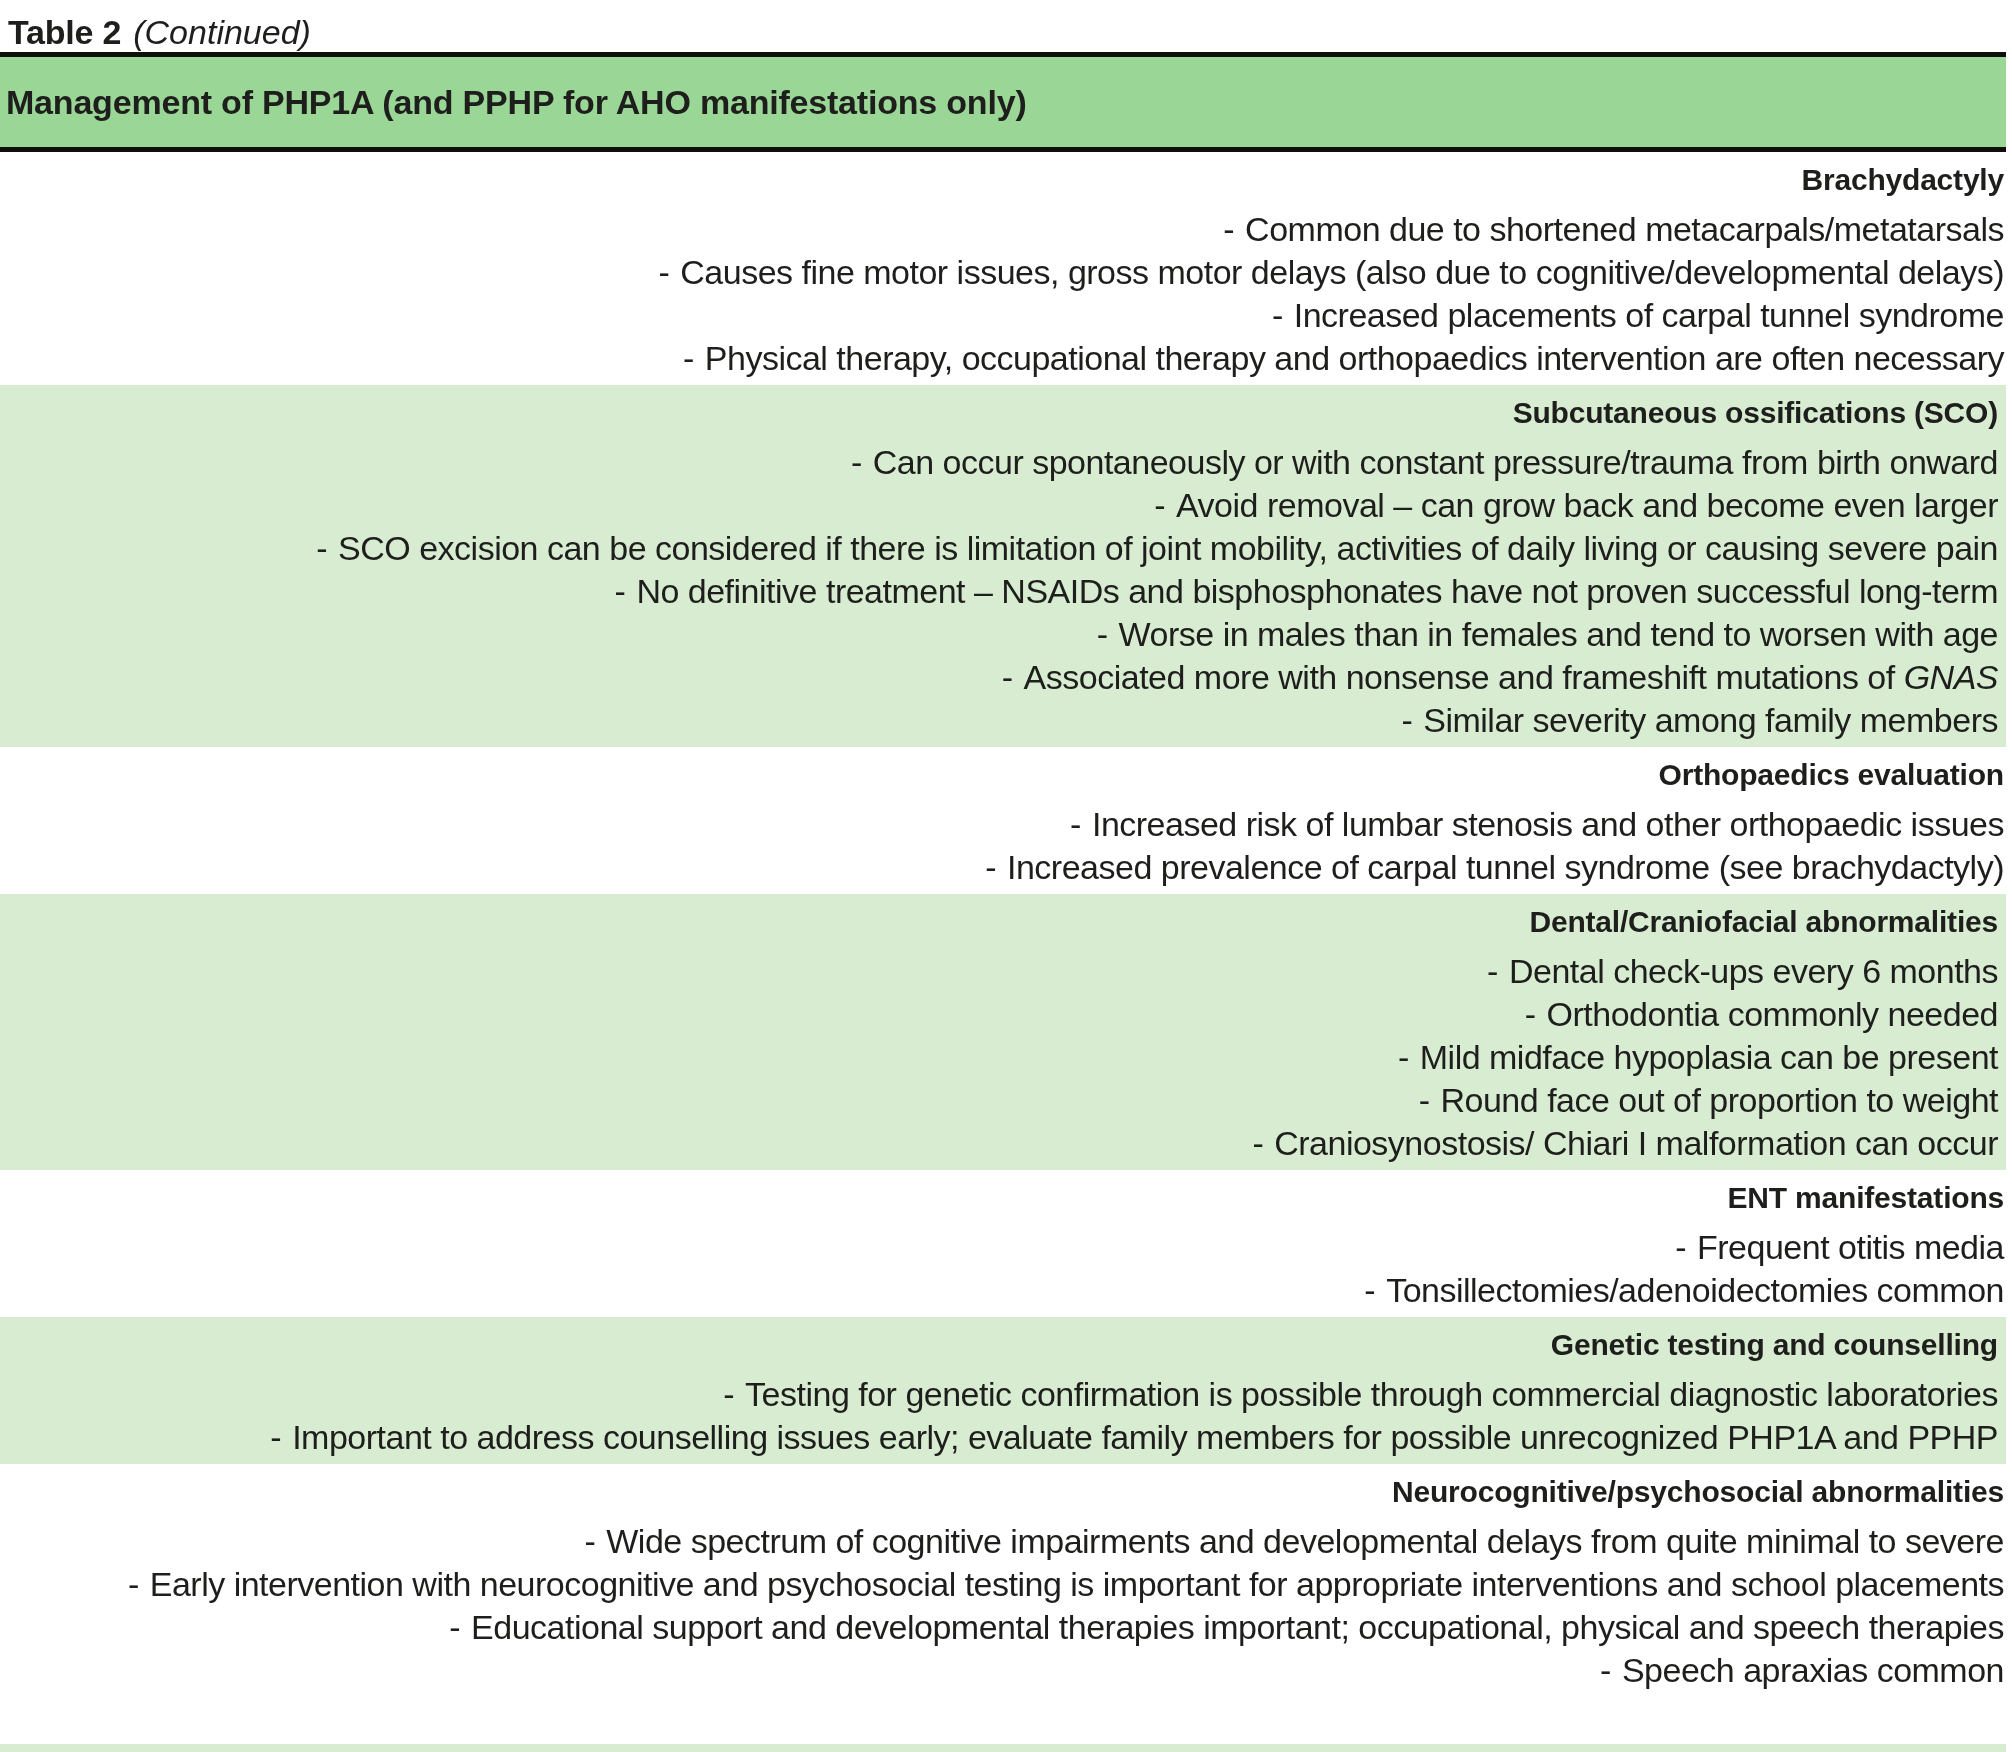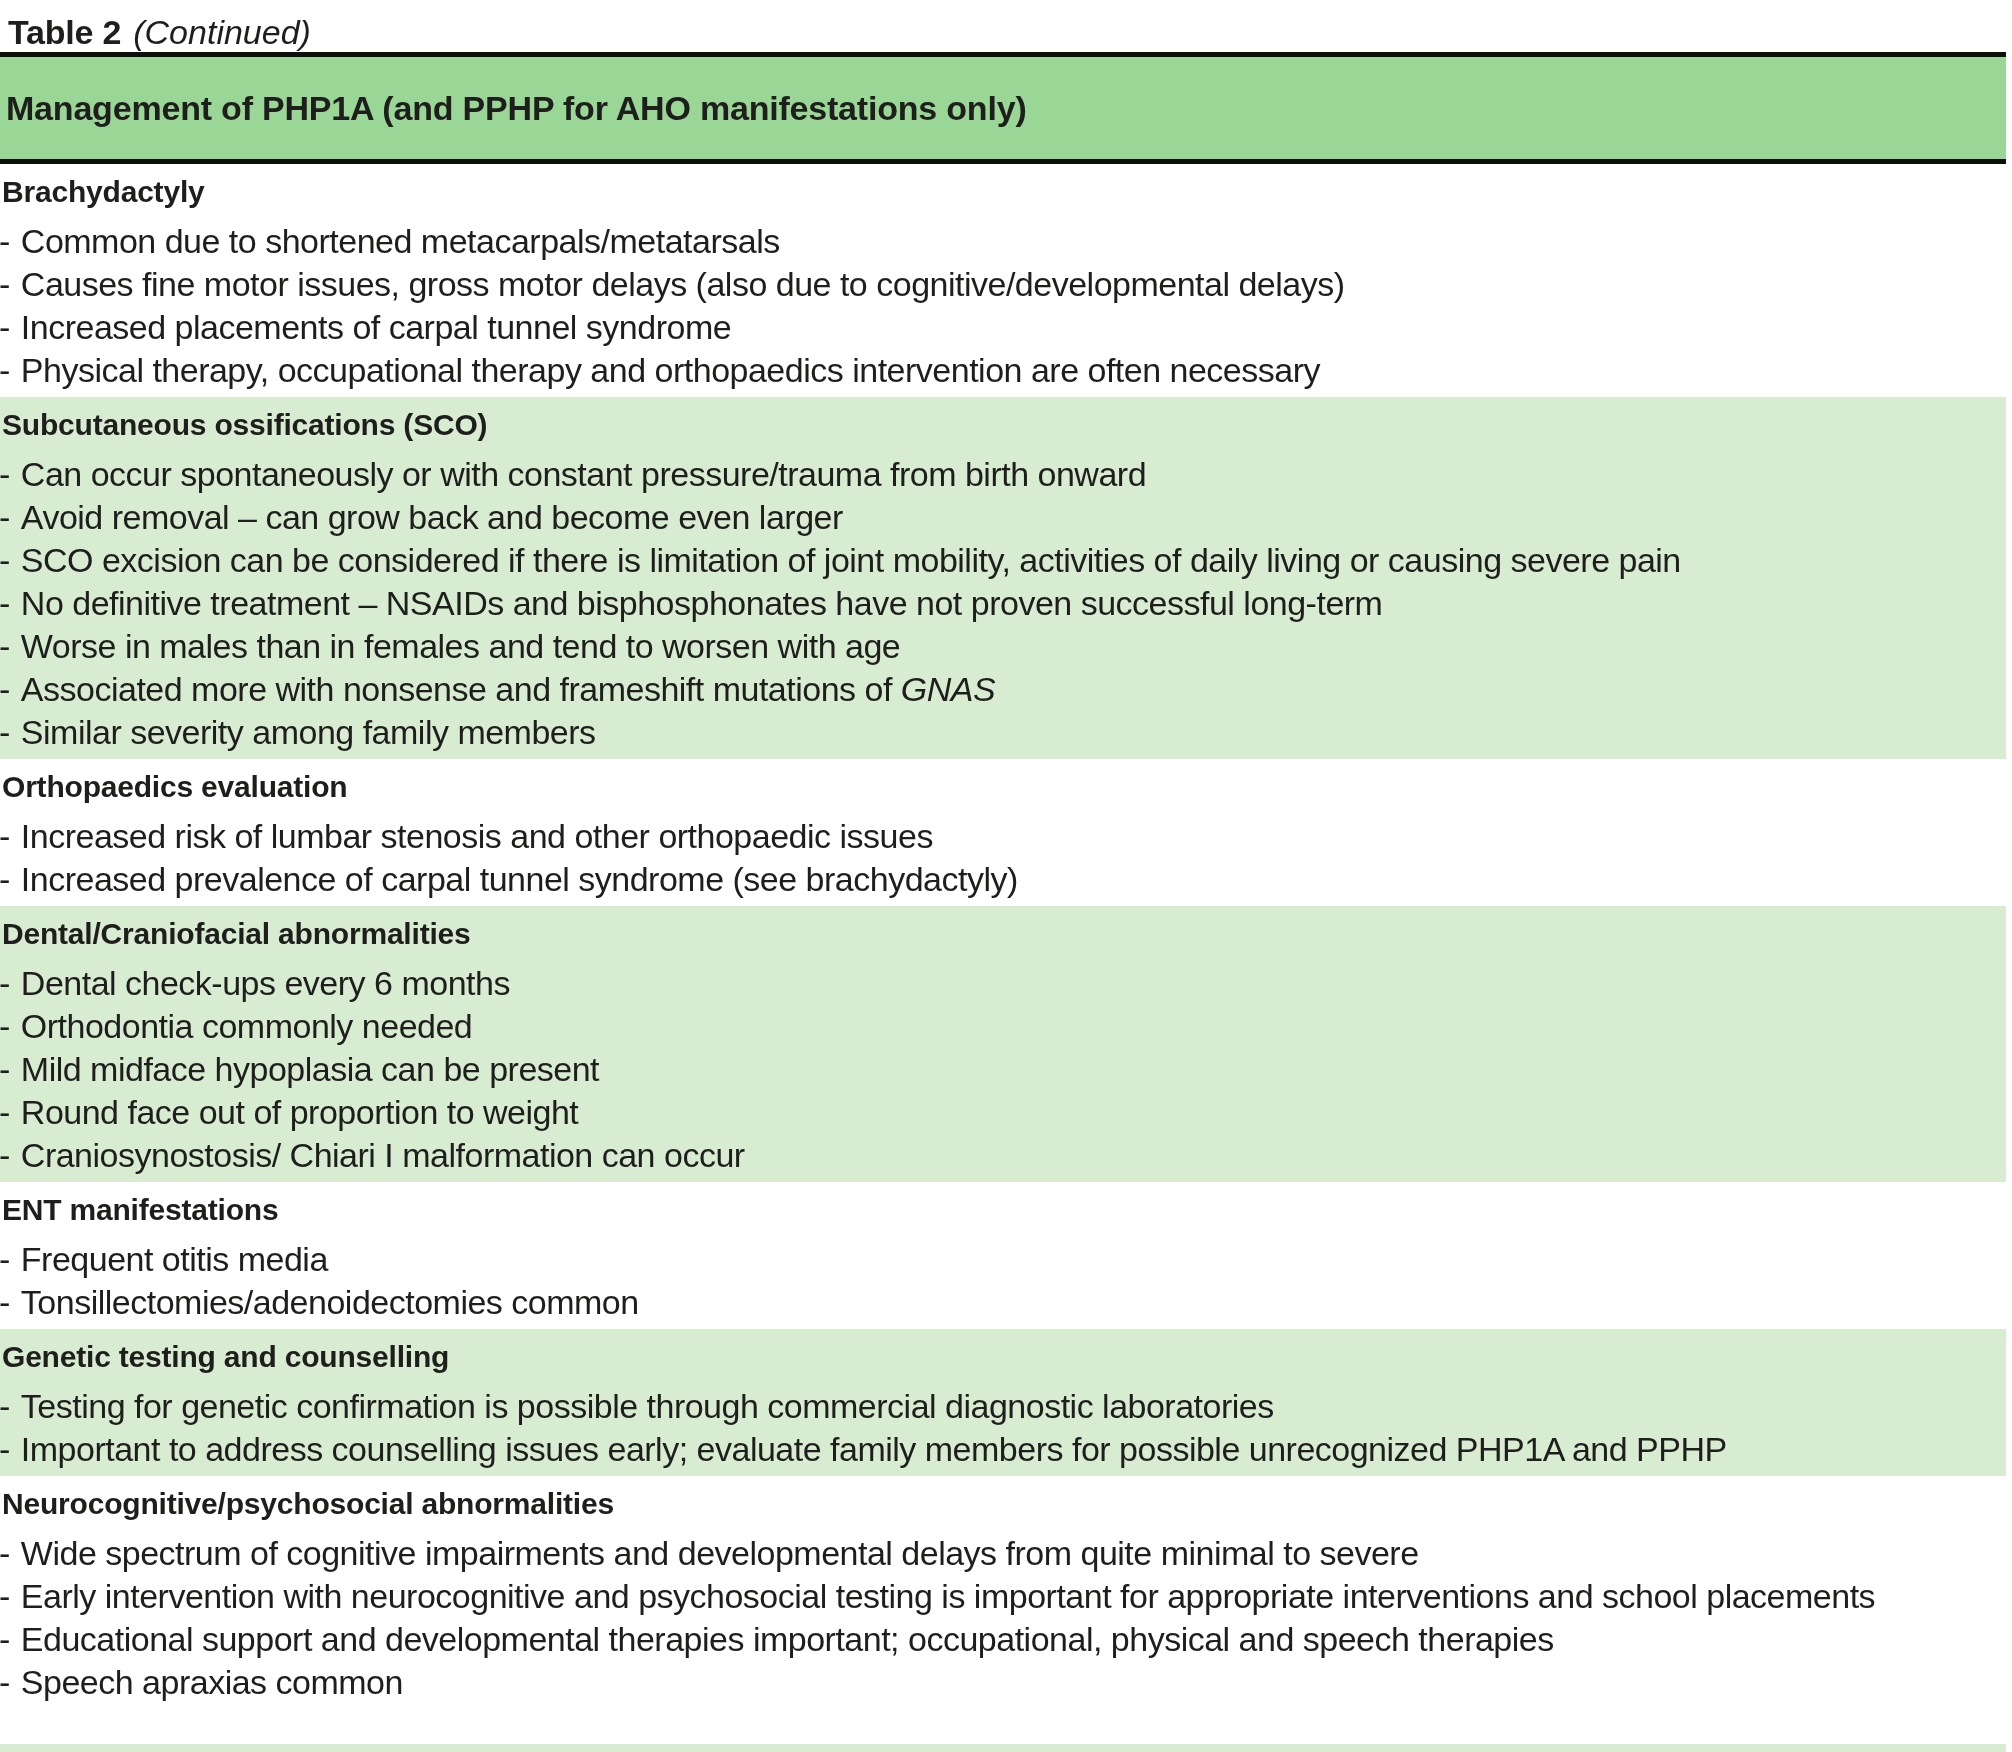--- a/index.html
+++ b/index.html
@@ -23,35 +23,36 @@
     box-sizing:border-box;
     padding:12px 0 0 8px;
     font-size:34px;
     line-height:40px;
     white-space:nowrap;
   }
   .cap-bold{font-weight:700;letter-spacing:-0.2px;}
   .cap-italic{font-style:italic;margin-left:12px;}
   .header-band{
     box-sizing:border-box;
-    height:112px;
+    height:100px;
     margin-right:6px;
     background:var(--header-green);
     border-top:5px solid var(--rule);
     border-bottom:5px solid var(--rule);
     display:flex;
     align-items:center;
     padding-left:6px;
     font-size:34px;
     font-weight:700;
     letter-spacing:-0.2px;
     white-space:nowrap;
   }
   .section{
-    padding:10px 0 5px 2px;
+    padding:10px 8px 5px 2px;
+    text-align:right;
   }
   .section.shaded{
     background:var(--band-green);
     margin-right:6px;
   }
   .section-heading{
     margin:0 0 10px 0;
     font-size:30px;
     line-height:36px;
     font-weight:700;

